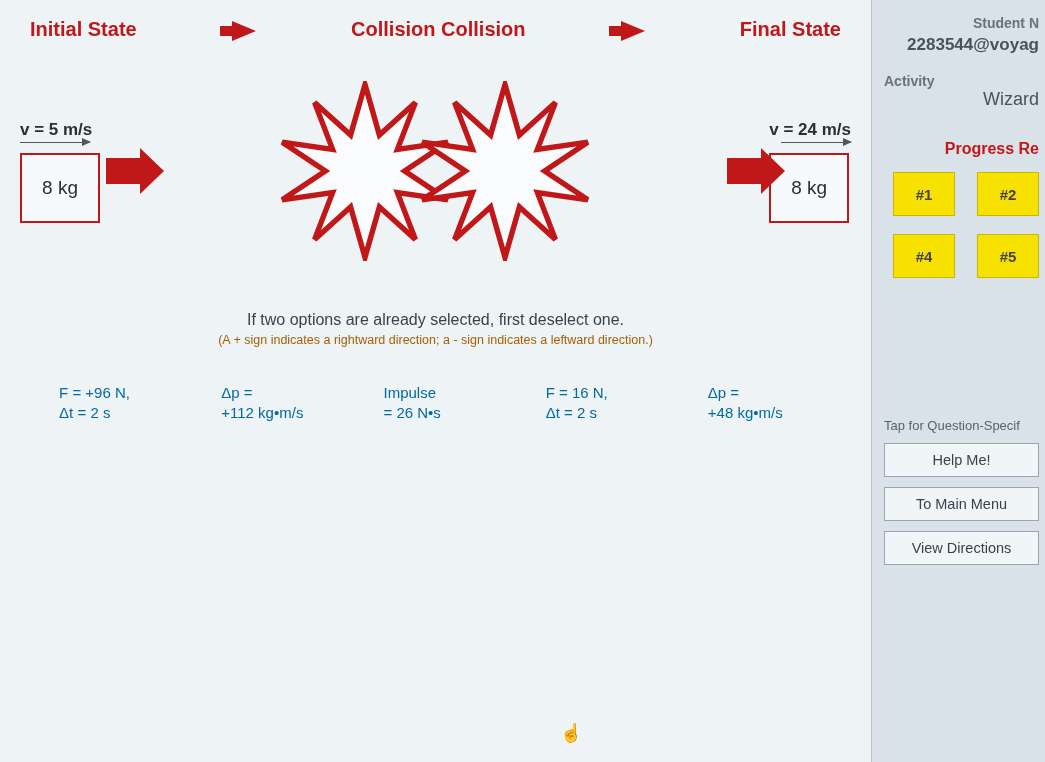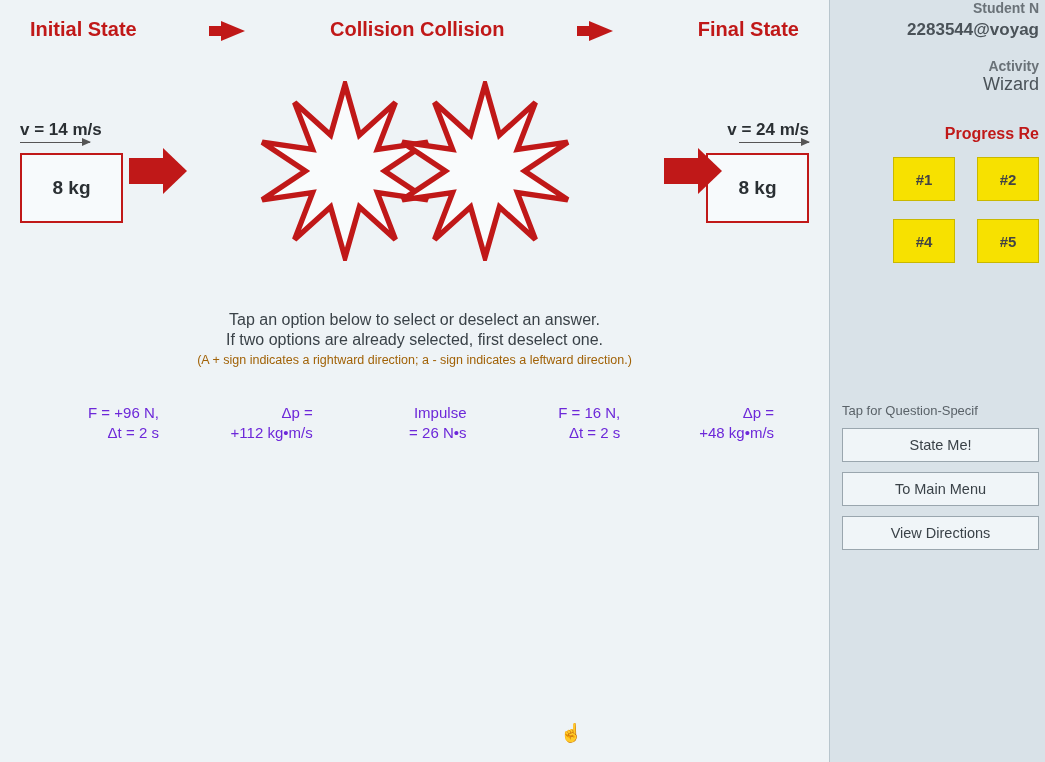--- a/index.html
+++ b/index.html
@@ -12,23 +12,23 @@
     display: flex;
     color: #333;
   }
   .main-panel {
     flex: 1;
     padding: 18px 20px;
     background: #eef3f6;
     position: relative;
   }
   .side-panel {
-    width: 216px;
+    width: 174px;
     background: #d9e2e8;
-    padding: 0 6px 12px 12px;
+    padding: 15px 6px 12px 12px;
     border-left: 1px solid #b8c5cd;
     font-size: 14px;
   }
   .question-text {
     font-size: 19px;
     color: #4a5258;
     line-height: 1.35;
     margin-bottom: 30px;
     font-weight: 500;
   }
@@ -74,25 +74,25 @@
     width: 70px; height: 1px; background: #555;
     position: relative; margin-bottom: 10px;
   }
   .thin-arrow::after {
     content:""; position:absolute; right:-1px; top:-4px;
     border-top:4px solid transparent;
     border-bottom:4px solid transparent;
     border-left:9px solid #555;
   }
   .mass-box {
-    width: 103px; height: 70px;
+    width: 80px; height: 70px;
     border: 2px solid #c01818;
     background: #f7fafc;
     display:flex; align-items:center; justify-content:center;
-    font-weight: bold; font-size: 19px; color: #2a2f33;
+    font-weight: normal; font-size: 19px; color: #2a2f33;
   }
   .big-red-arrow {
     width: 36px; height: 26px; background:#c01818;
     position: relative; margin: 0 6px;
   }
   .big-red-arrow::after {
     content:""; position:absolute; right:-22px; top:-10px;
     border-top:23px solid transparent;
     border-bottom:23px solid transparent;
     border-left:24px solid #c01818;
@@ -115,39 +115,39 @@
   .instr-line1 { font-size: 16px; }
   .instr-line2 { font-size: 16px; margin-top:2px; }
   .instr-note { font-size: 12.5px; color:#a16207; margin-top:4px; }
   .options-row {
     display:flex;
     justify-content: space-around;
     margin-top: 30px;
     padding: 0 10px;
   }
   .option {
-    text-align:right;
+    text-align:left;
     font-size: 15px;
-    color:#6d28d9;
+    color:#0369a1;
     padding: 6px 8px;
     cursor:pointer;
     line-height:1.3;
     min-width: 120px;
   }
   .cursor-icon {
     position:absolute;
     left: 560px;
     bottom: 18px;
     font-size: 18px;
     color:#333;
   }
   
   .side-heading { color:#6a7278; font-weight:bold; text-align:right; font-size:14px; margin-bottom:4px;}
   .side-user { color:#4a5258; font-weight:bold; font-size:17px; text-align:right; margin-bottom:18px; white-space:nowrap;}
-  .side-act { color:#6a7278; font-weight:bold; text-align:right; font-size:14px;}
+  .side-act { color:#6a7278; font-weight:bold; font-size:14px;}
   .side-wizard { color:#4a5258; font-weight:normal; text-align:right; font-size:18px; margin-bottom:30px;}
   .progress-label { color:#c01818; font-weight:bold; font-size:16px; text-align:right; margin-bottom:14px;}
   .progress-grid {
     display:grid;
     grid-template-columns: repeat(2, 62px);
     gap: 18px 22px;
     justify-content: end;
     margin-bottom: 140px;
   }
   .progress-tile {
@@ -180,21 +180,21 @@
   <div class="states-row">
     <span class="state-label">Initial State</span>
     <span class="red-arrow-sm"></span>
     <span class="state-label">Collision Collision</span>
     <span class="red-arrow-sm"></span>
     <span class="state-label">Final State</span>
   </div>
 
   <div class="diagram-row">
     <div class="block-group">
-      <div class="vel-label">v = 14 m/s</div>
+      <div class="vel-label">v = 5 m/s</div>
       <div class="thin-arrow"></div>
       <div class="mass-box">8 kg</div>
     </div>
 
     <span class="big-red-arrow"></span>
 
     <div class="burst-wrap">
       <svg class="burst" viewBox="0 0 100 100">
         <polygon points="50,2 58,30 78,12 68,38 96,34 72,50 96,66 68,62 78,88 58,70 50,98 42,70 22,88 32,62 4,66 28,50 4,34 32,38 22,12 42,30" fill="#f9fbfc" stroke="#c01818" stroke-width="3"></polygon>
       </svg>
@@ -206,21 +206,20 @@
     <span class="big-red-arrow"></span>
 
     <div class="block-group" style="text-align:right">
       <div class="vel-label">v = 24 m/s</div>
       <div class="thin-arrow" style="margin-left:auto"></div>
       <div class="mass-box">8 kg</div>
     </div>
   </div>
 
   <div class="instructions">
-    <div class="instr-line1">Tap an option below to select or deselect an answer.</div>
     <div class="instr-line2">If two options are already selected, first deselect one.</div>
     <div class="instr-note">(A + sign indicates a rightward direction; a - sign indicates a leftward direction.)</div>
   </div>
 
   <div class="options-row">
     <div class="option">
       <div>F = +96 N,</div>
       <div>Δt = 2 s</div>
     </div>
     <div class="option">
@@ -252,16 +251,16 @@
 
   <div class="progress-label">Progress Re</div>
   <div class="progress-grid">
     <div class="progress-tile">#1</div>
     <div class="progress-tile">#2</div>
     <div class="progress-tile">#4</div>
     <div class="progress-tile">#5</div>
   </div>
 
   <div class="side-tap">Tap for Question-Specif</div>
-  <div class="side-btn">State Me!</div>
+  <div class="side-btn">Help Me!</div>
   <div class="side-btn">To Main Menu</div>
   <div class="side-btn">View Directions</div>
 </div>
 
 </body></html>

